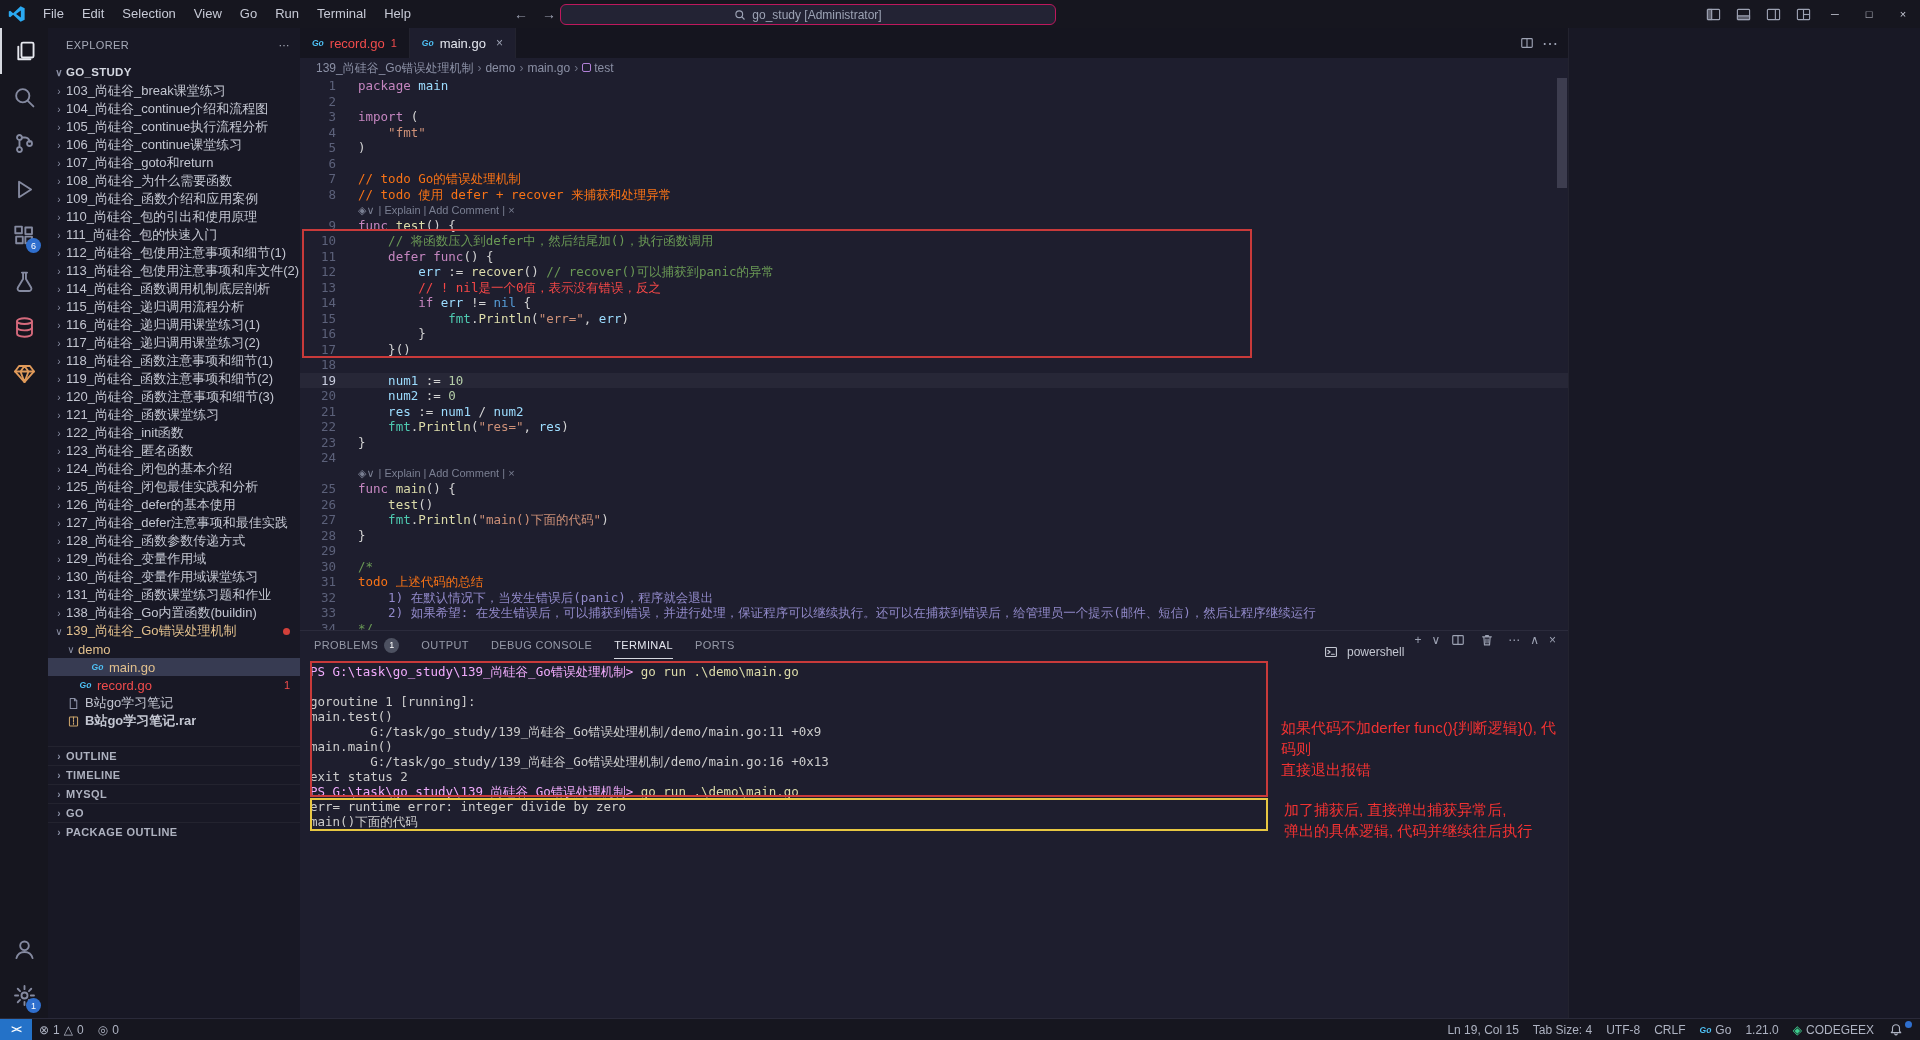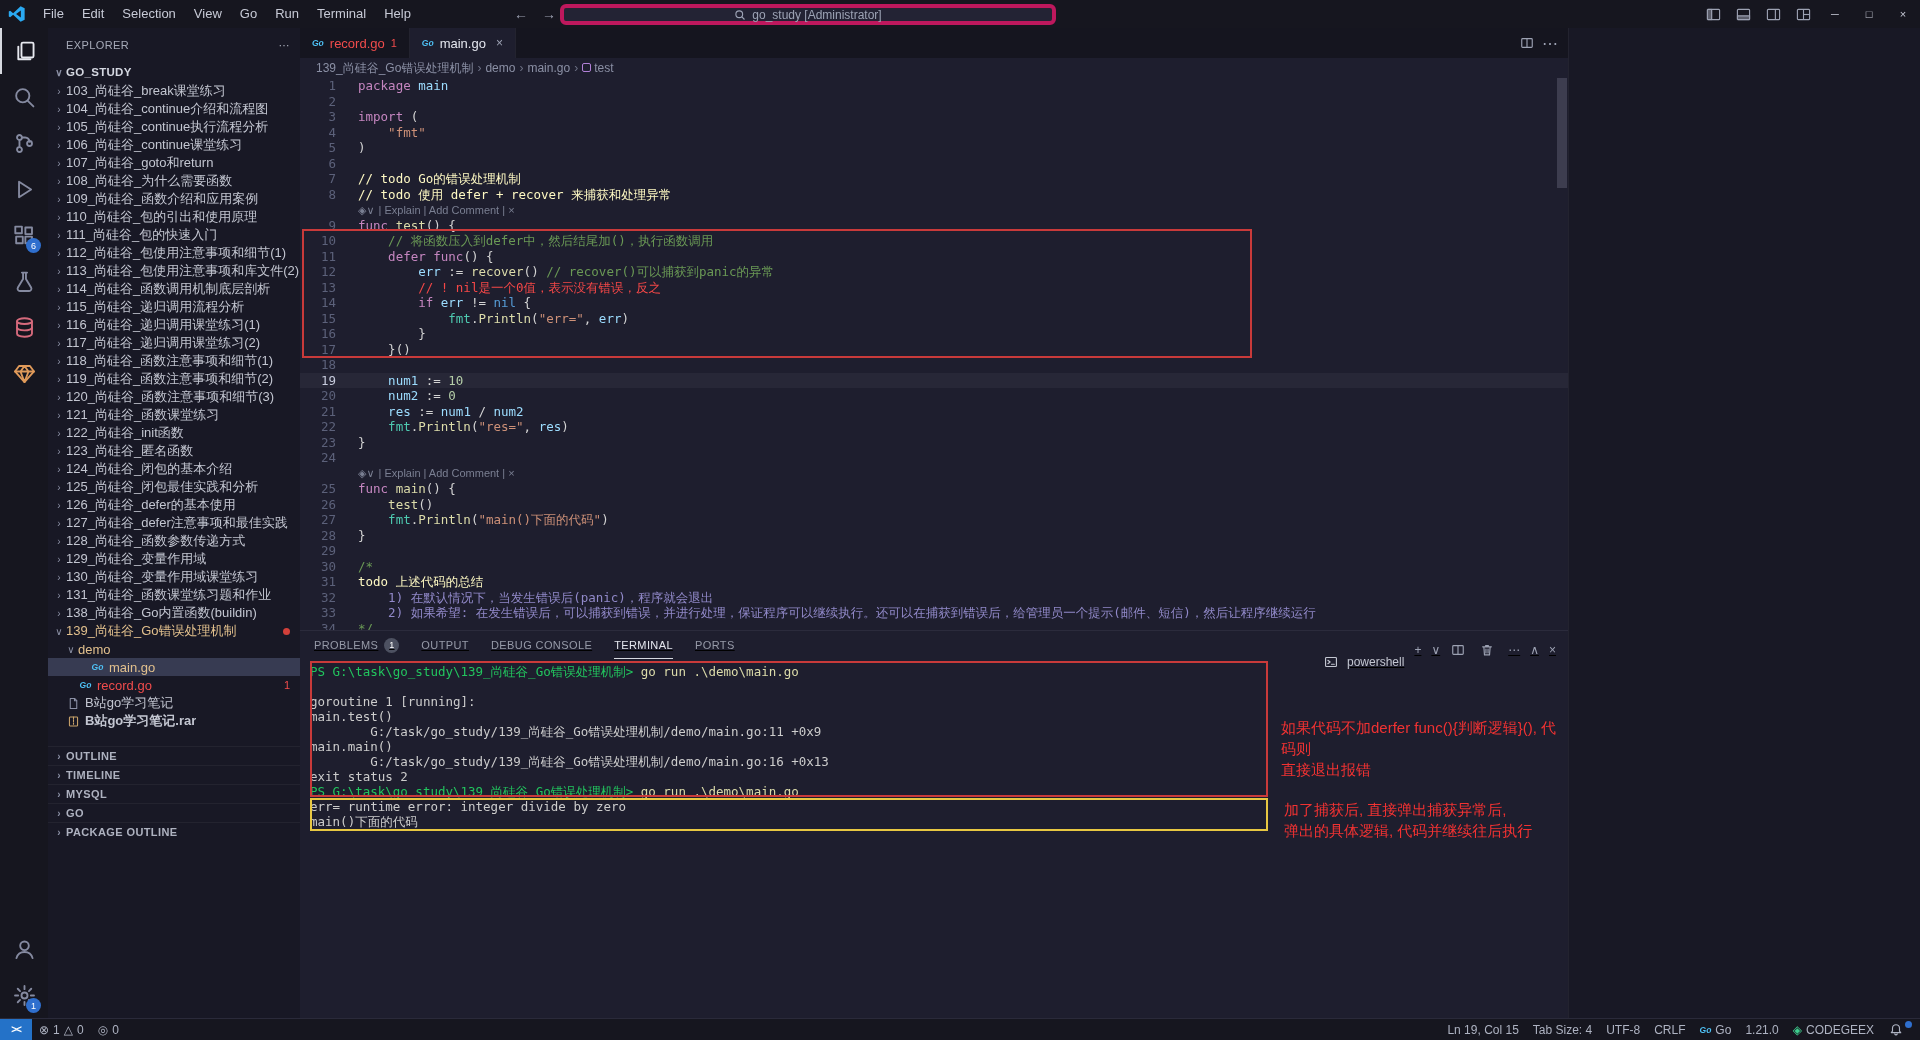--- a/index.html
+++ b/index.html
@@ -8,21 +8,21 @@
   .app { position:relative; width:1920px; height:1040px; display:flex; flex-direction:column; }
 
   
   .titlebar { height:28px; background:#16161f; display:flex; align-items:center;
     color:#c7cad6; font-size:13px; position:relative; flex:0 0 auto; }
   .vslogo { width:18px; height:18px; margin:0 8px 0 8px; display:flex; align-items:center; }
   .menu-item { padding:0 9px; height:28px; line-height:28px; cursor:default; }
   .nav-arrows { position:absolute; left:514px; top:0; height:28px; display:flex; align-items:center;
     gap:14px; color:#9da2b3; font-size:14px; }
   .searchbox { position:absolute; left:560px; top:4px; width:496px; height:21px;
-    background:#232334; border:4px solid #be185d; border-radius:6px; color:#9da3b5;
+    background:#232334; border:1px solid #be185d; border-radius:6px; color:#9da3b5;
     font-size:12px; display:flex; align-items:center; justify-content:center; gap:6px; }
   .tb-right { position:absolute; right:0; top:0; height:28px; display:flex; align-items:center; }
   .tb-icon { width:30px; height:28px; display:flex; align-items:center; justify-content:center;
     color:#9da2b3; }
   .win-btn { width:34px; height:28px; display:flex; align-items:center; justify-content:center;
     color:#c7cad6; font-size:11px; }
 
   
   .mainrow { flex:1; display:flex; min-height:0; }
 
@@ -80,43 +80,43 @@
     font-family:"DejaVu Sans Mono", monospace; font-size:12.5px; }
   .code-row { height:15.5px; line-height:15.5px; display:flex; white-space:pre; }
   .code-row.current { background:rgba(255,255,255,0.045); }
   .gutter { width:46px; flex:0 0 auto; text-align:right; padding-right:10px; color:#5c617a; }
   .code-row.current .gutter { color:#c6cadc; }
   .code-content { padding-left:12px; }
   .lens-row { height:15.5px; line-height:14px; display:flex; color:#7a7f92; font-size:11px;
     font-family:"Liberation Sans", sans-serif; }
   .lens-content { padding-left:12px; display:flex; align-items:center; gap:4px; }
   .kw{color:#C586C0}.kw2{color:#569CD6}.fn{color:#DCDCAA}.id{color:#9CDCFE}.ns{color:#4EC9B0}
-  .str{color:#CE9178}.num{color:#B5CEA8}.cm{color:#6A9955}.cmtodo{color:#fef9c3}
+  .str{color:#CE9178}.num{color:#B5CEA8}.cm{color:#6A9955}.cmtodo{color:#f97316}
   .alert{color:#F44747}.note{color:#9189C9}.op,.pl{color:#D4D4D4}
   .code-redbox { position:absolute; left:2px; top:151px; width:950px; height:129px;
     border:2px solid #c93a3a; pointer-events:none; }
   .code-scrollbar { position:absolute; right:0; top:0; width:12px; height:100%; }
   .code-scroll-thumb { position:absolute; right:1px; top:0; width:10px; height:110px; background:#3d3d4f; }
 
   
   .panel { height:388px; flex:0 0 auto; border-top:1px solid #2b2b3c; background:#1e1e2e;
     display:flex; flex-direction:column; }
-  .panel-tabs { height:28px; display:flex; align-items:flex-start; padding-left:14px; flex:0 0 auto;text-decoration:underline; }
+  .panel-tabs { height:28px; display:flex; align-items:flex-end; padding-left:14px; flex:0 0 auto; }
   .ptab { font-size:11px; letter-spacing:.4px; color:#969aa8; margin-right:22px; height:28px;
     display:flex; align-items:center; gap:6px; }
   .ptab.active { color:#e4e6ee; box-shadow:inset 0 -1px 0 #d7d9e0; }
   .ptab-badge { width:15px; height:15px; border-radius:50%; background:#4d5161; color:#fff;
     font-size:9px; display:flex; align-items:center; justify-content:center; }
   .panel-right { margin-left:auto; display:flex; align-items:center; gap:10px; color:#9da2b3;
     padding-right:12px; font-size:12px; }
   .shell-label { display:flex; align-items:center; gap:5px; color:#c3c6d1;margin-top:24px; }
   .term { position:relative; flex:1; padding:5px 0 0 10px; font-family:"DejaVu Sans Mono", monospace;
     font-size:12.5px; overflow:hidden; }
   .term-row { height:15px; line-height:15px; white-space:pre; }
-  .t-prompt{color:#22c55e}.t-cmd{color:#DCDCAA}.t-out{color:#cccccc}
+  .t-prompt{color:#f0abfc}.t-cmd{color:#DCDCAA}.t-out{color:#cccccc}
   .term-redbox { position:absolute; left:10px; top:2px; width:958px; height:136px;
     border:2px solid #c93a3a; pointer-events:none; }
   .term-yellowbox { position:absolute; left:10px; top:139px; width:958px; height:33px;
     border:2px solid #e7c742; pointer-events:none; }
   .annotation { position:absolute; color:#f13232; font-size:15px; line-height:21px;
     font-family:"Liberation Sans", sans-serif; pointer-events:none; }
   #annotation-1 { left:981px; top:46px;margin-top:12px; }
   #annotation-2 { left:984px; top:140px; }
 
   

